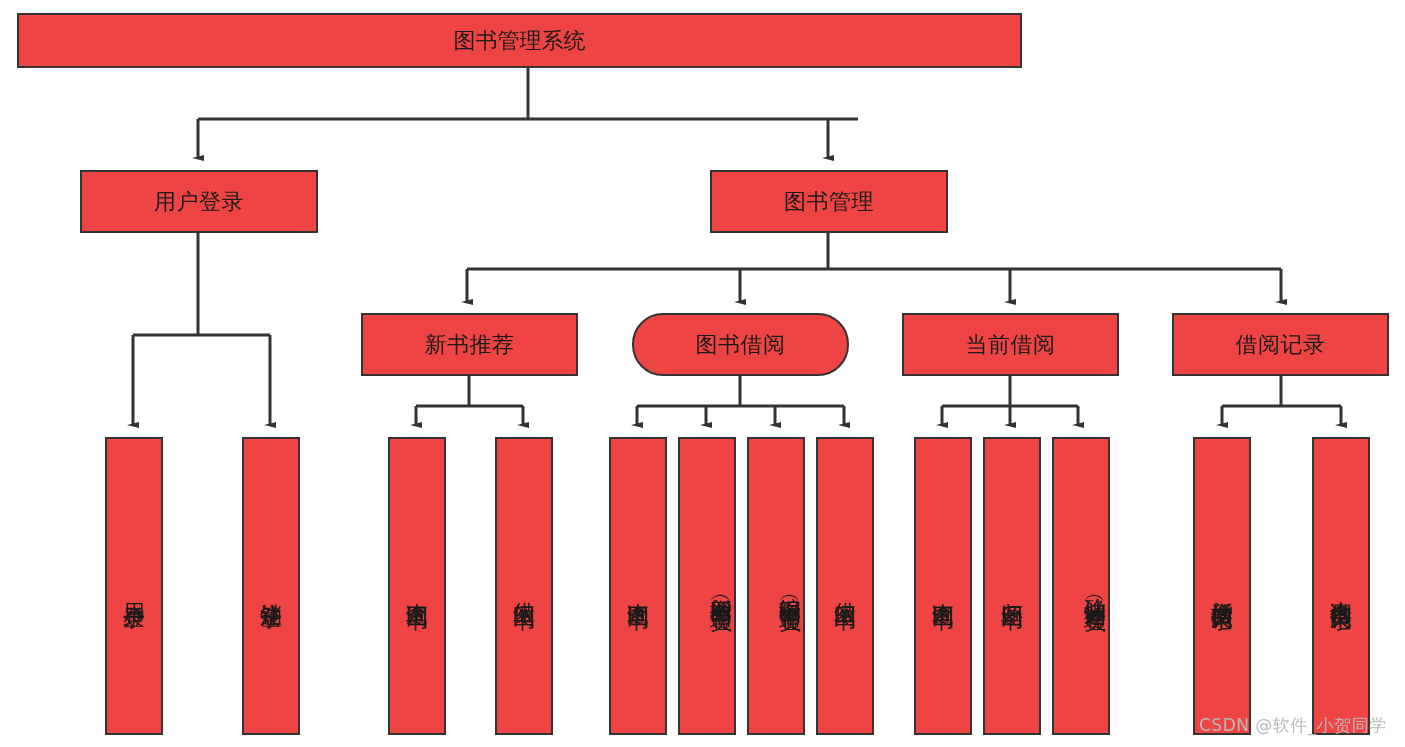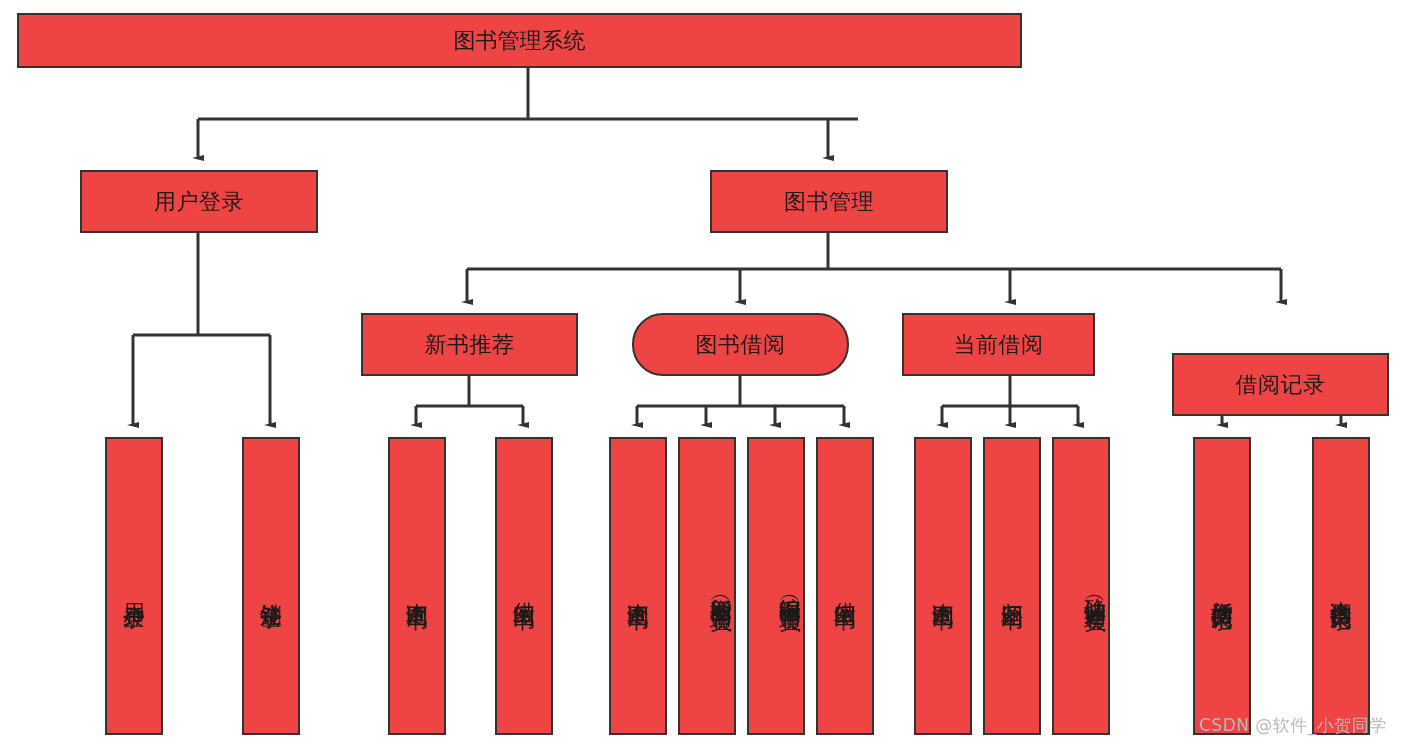--- a/index.html
+++ b/index.html
@@ -127,24 +127,24 @@
   <div class="node node-h" style="left:361px; top:313px; width:217px; height:63px;">
     <span>新书推荐</span>
   </div>
 
   <div class="node node-h" style="left:710px; top:170px; width:238px; height:63px;">
     <span>图书管理</span>
   </div>
   <div class="node node-h" style="left:632px; top:313px; width:217px; height:63px;border-radius:31px;">
     <span>图书借阅</span>
   </div>
-  <div class="node node-h" style="left:902px; top:313px; width:193px; height:63px;">
+  <div class="node node-h" style="left:902px; top:313px; width:217px; height:63px;">
     <span>当前借阅</span>
   </div>
-  <div class="node node-h" style="left:1172px; top:313px; width:217px; height:63px;margin-top:40px;">
+  <div class="node node-h" style="left:1172px; top:313px; width:217px; height:63px;">
     <span>借阅记录</span>
   </div>
 
   <div class="node node-v center-text" style="left:105px; top:437px; width:58px; height:298px;">
     <span>用户登录</span>
   </div>
   <div class="node node-v center-text" style="left:242px; top:437px; width:58px; height:298px;">
     <span>注销登录</span>
   </div>
 

